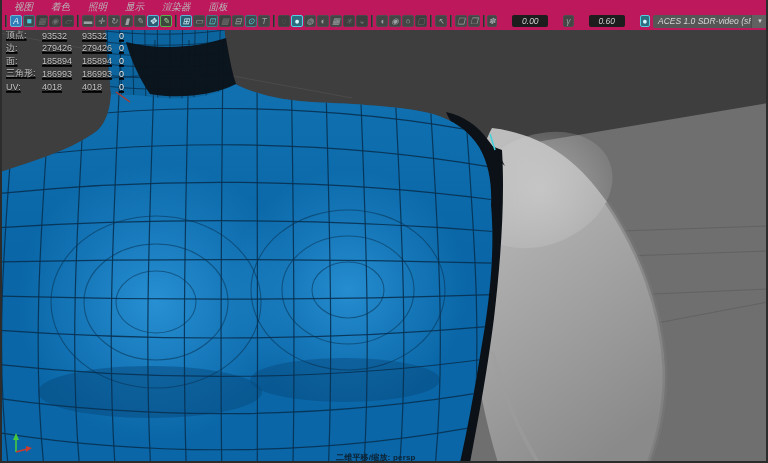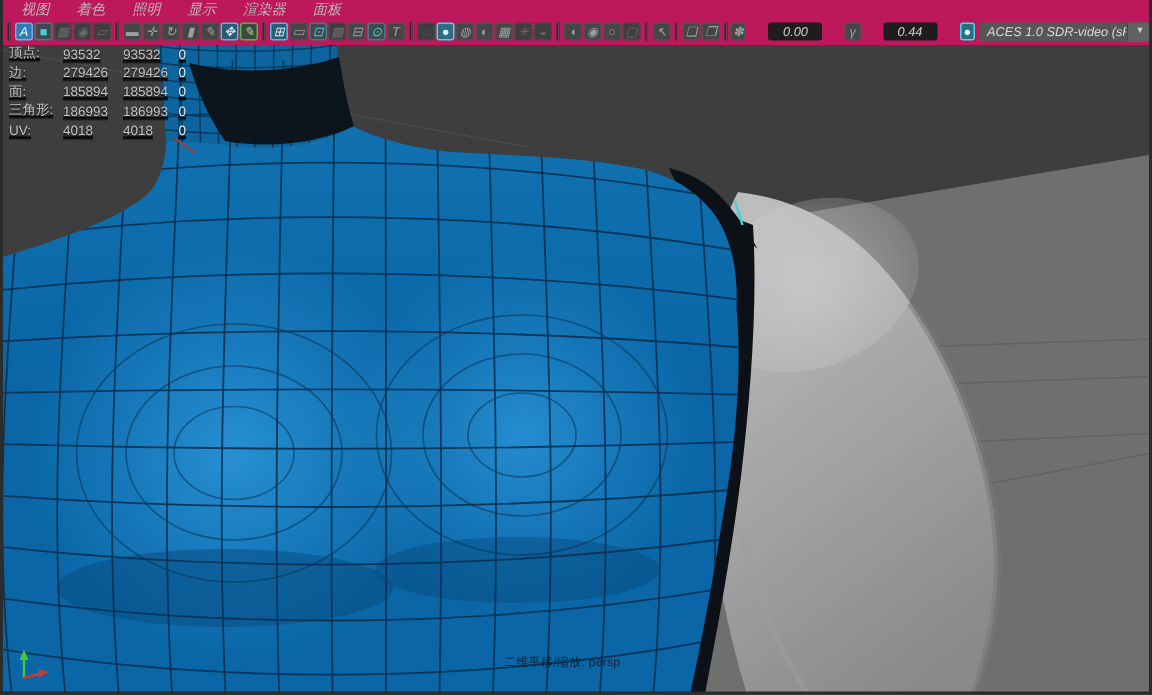--- a/index.html
+++ b/index.html
@@ -33,21 +33,21 @@
           border-radius:0 2px 2px 0;}
   
   #hud{position:absolute;left:6px;top:29px;z-index:2;text-decoration:underline;}
   .hud-row{display:grid;grid-template-columns:36px 40px 37px 38px;height:12.8px;align-items:center;}
   .hud-row span{font-size:9px;color:#c3c3c3;text-shadow:0 1px 1px rgba(0,0,0,.8);}
   .hud-row .hl{text-align:left;}
   .hud-row .hv{text-align:left;}
   .hud-row .hz{color:#efefef;}
   
   #viewport{position:absolute;inset:0;z-index:0;}
-  #camlabel{position:absolute;left:336px;top:436px;z-index:2;font-size:8px;font-weight:normal;
+  #camlabel{position:absolute;left:336px;top:452px;z-index:2;font-size:8px;font-weight:bold;
             color:rgba(12,26,38,.9);letter-spacing:.2px;}
   #frame{position:absolute;inset:0;z-index:4;pointer-events:none;
          border-left:2px solid #2c2c2c;border-right:2px solid #2c2c2c;border-bottom:2px solid #2c2c2c;}
 </style>
 </head>
 <body>
 
 <div id="app">
 
   <div id="viewport">
@@ -273,21 +273,21 @@
 
           <span class="ticon" data-state="normal">❏</span>
 
           <span class="ticon" data-state="normal">❐</span>
 
           <span class="ticon" data-state="sep"></span>
         </div>
       <span class="ticon">✽</span>
       <span class="tfield">0.00</span>
       <span class="ticon">γ</span>
-      <span class="tfield">0.44</span>
+      <span class="tfield">0.60</span>
       <span class="ticon" data-state="cyan">●</span>
       <div id="colorspace">
         <span class="val">ACES 1.0 SDR-video (sRGB)</span>
         <span class="arr">▼</span>
       </div>
     </div>
   </div>
 
   <div id="hud">
 

